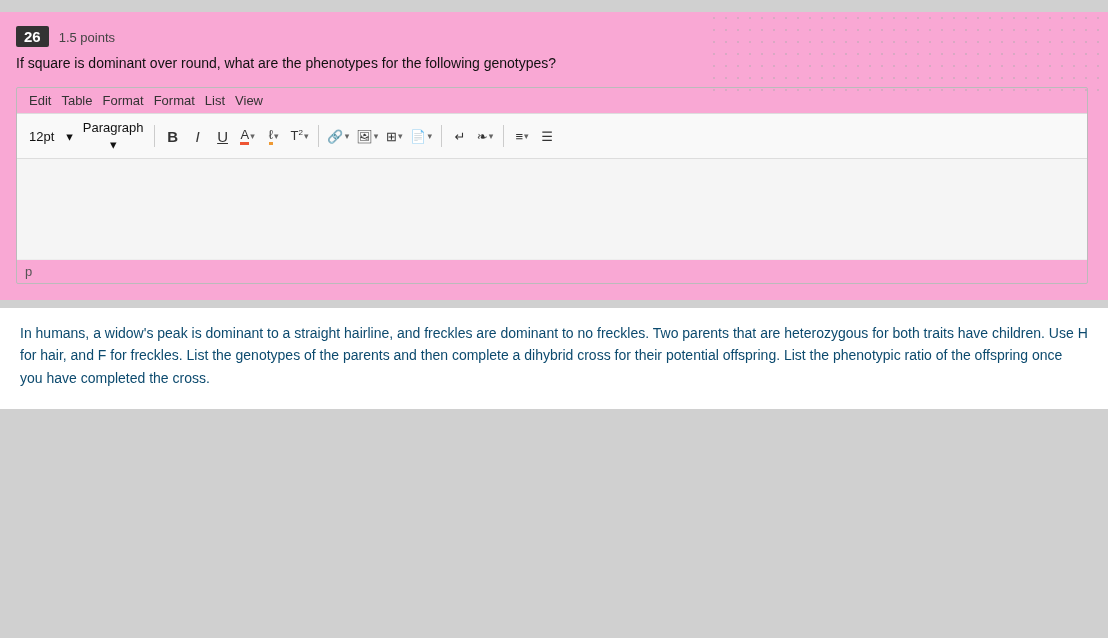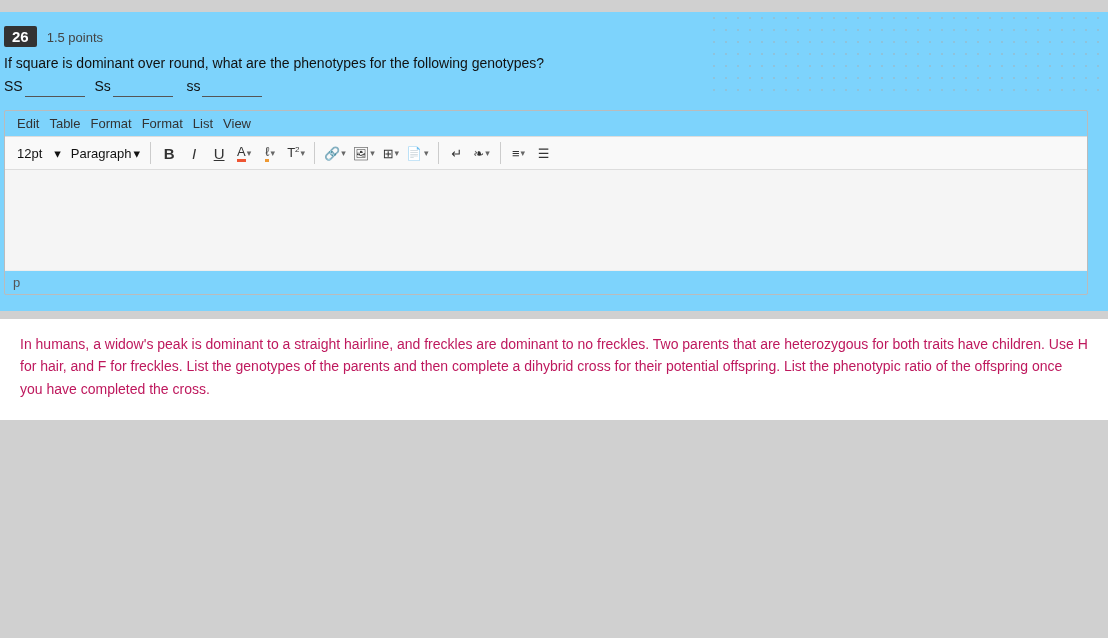--- a/index.html
+++ b/index.html
@@ -9,23 +9,23 @@
       font-size: 14px;
       color: #111;
     }
     .page {
       width: 1108px;
       min-height: 638px;
       background: #d0d0d0;
       padding: 12px 0;
     }
     .question-block {
-      background: #7dd3fc;
+      background: #f9a8d4;
       margin: 0 0 8px 0;
-      padding: 14px 20px 16px 4px;
+      padding: 14px 20px 16px 16px;
       position: relative;
     }
     .question-header {
       display: flex;
       align-items: baseline;
       gap: 10px;
       margin-bottom: 6px;
     }
     .question-number {
       background: #333;
@@ -126,20 +126,21 @@
       border-radius: 2px;
     }
     .paragraph-select {
       display: flex;
       align-items: center;
       gap: 2px;
       font-size: 13px;
       cursor: pointer;
       padding: 2px 4px;
       border-radius: 2px;
+      flex-direction: column;
     }
     .editor-content {
       min-height: 100px;
       background: #f5f5f5;
       padding: 8px 10px;
       font-size: 13px;
       color: #333;
     }
     .editor-footer {
       padding: 4px 8px;
@@ -158,21 +159,21 @@
       opacity: 0.4;
       pointer-events: none;
     }
     .question-block-27 {
       background: #fff;
       margin: 0;
       padding: 14px 20px 20px 20px;
     }
     .q27-text {
       font-size: 14px;
-      color: #be185d;
+      color: #0c4a6e;
       line-height: 1.6;
     }
     
     .underline-color {
       border-bottom: 3px solid #e53;
       display: inline-block;
     }
     .underline-color2 {
       border-bottom: 3px solid #e93;
       display: inline-block;
@@ -184,25 +185,20 @@
 <div class="page">
 
   <div class="question-block">
     <div class="dotted-bg"></div>
     <div class="question-header">
       <span class="question-number">26</span>
       <span class="question-points">1.5 points</span>
     </div>
     <div class="question-text">
       <span>If square is dominant over round, what are the phenotypes for the following genotypes?</span>
-      <span class="blanks">
-        <span>SS</span><span class="blank-line"></span>&nbsp;
-        <span>Ss</span><span class="blank-line"></span>&nbsp;&nbsp;
-        <span>ss</span><span class="blank-line"></span>
-      </span>
     </div>
 
     <div class="editor-wrapper">
 
       <div class="editor-menubar">
         <span>Edit</span>
         <span>Table</span>
         <span>Format</span>
         <span>Format</span>
         <span>List</span>

